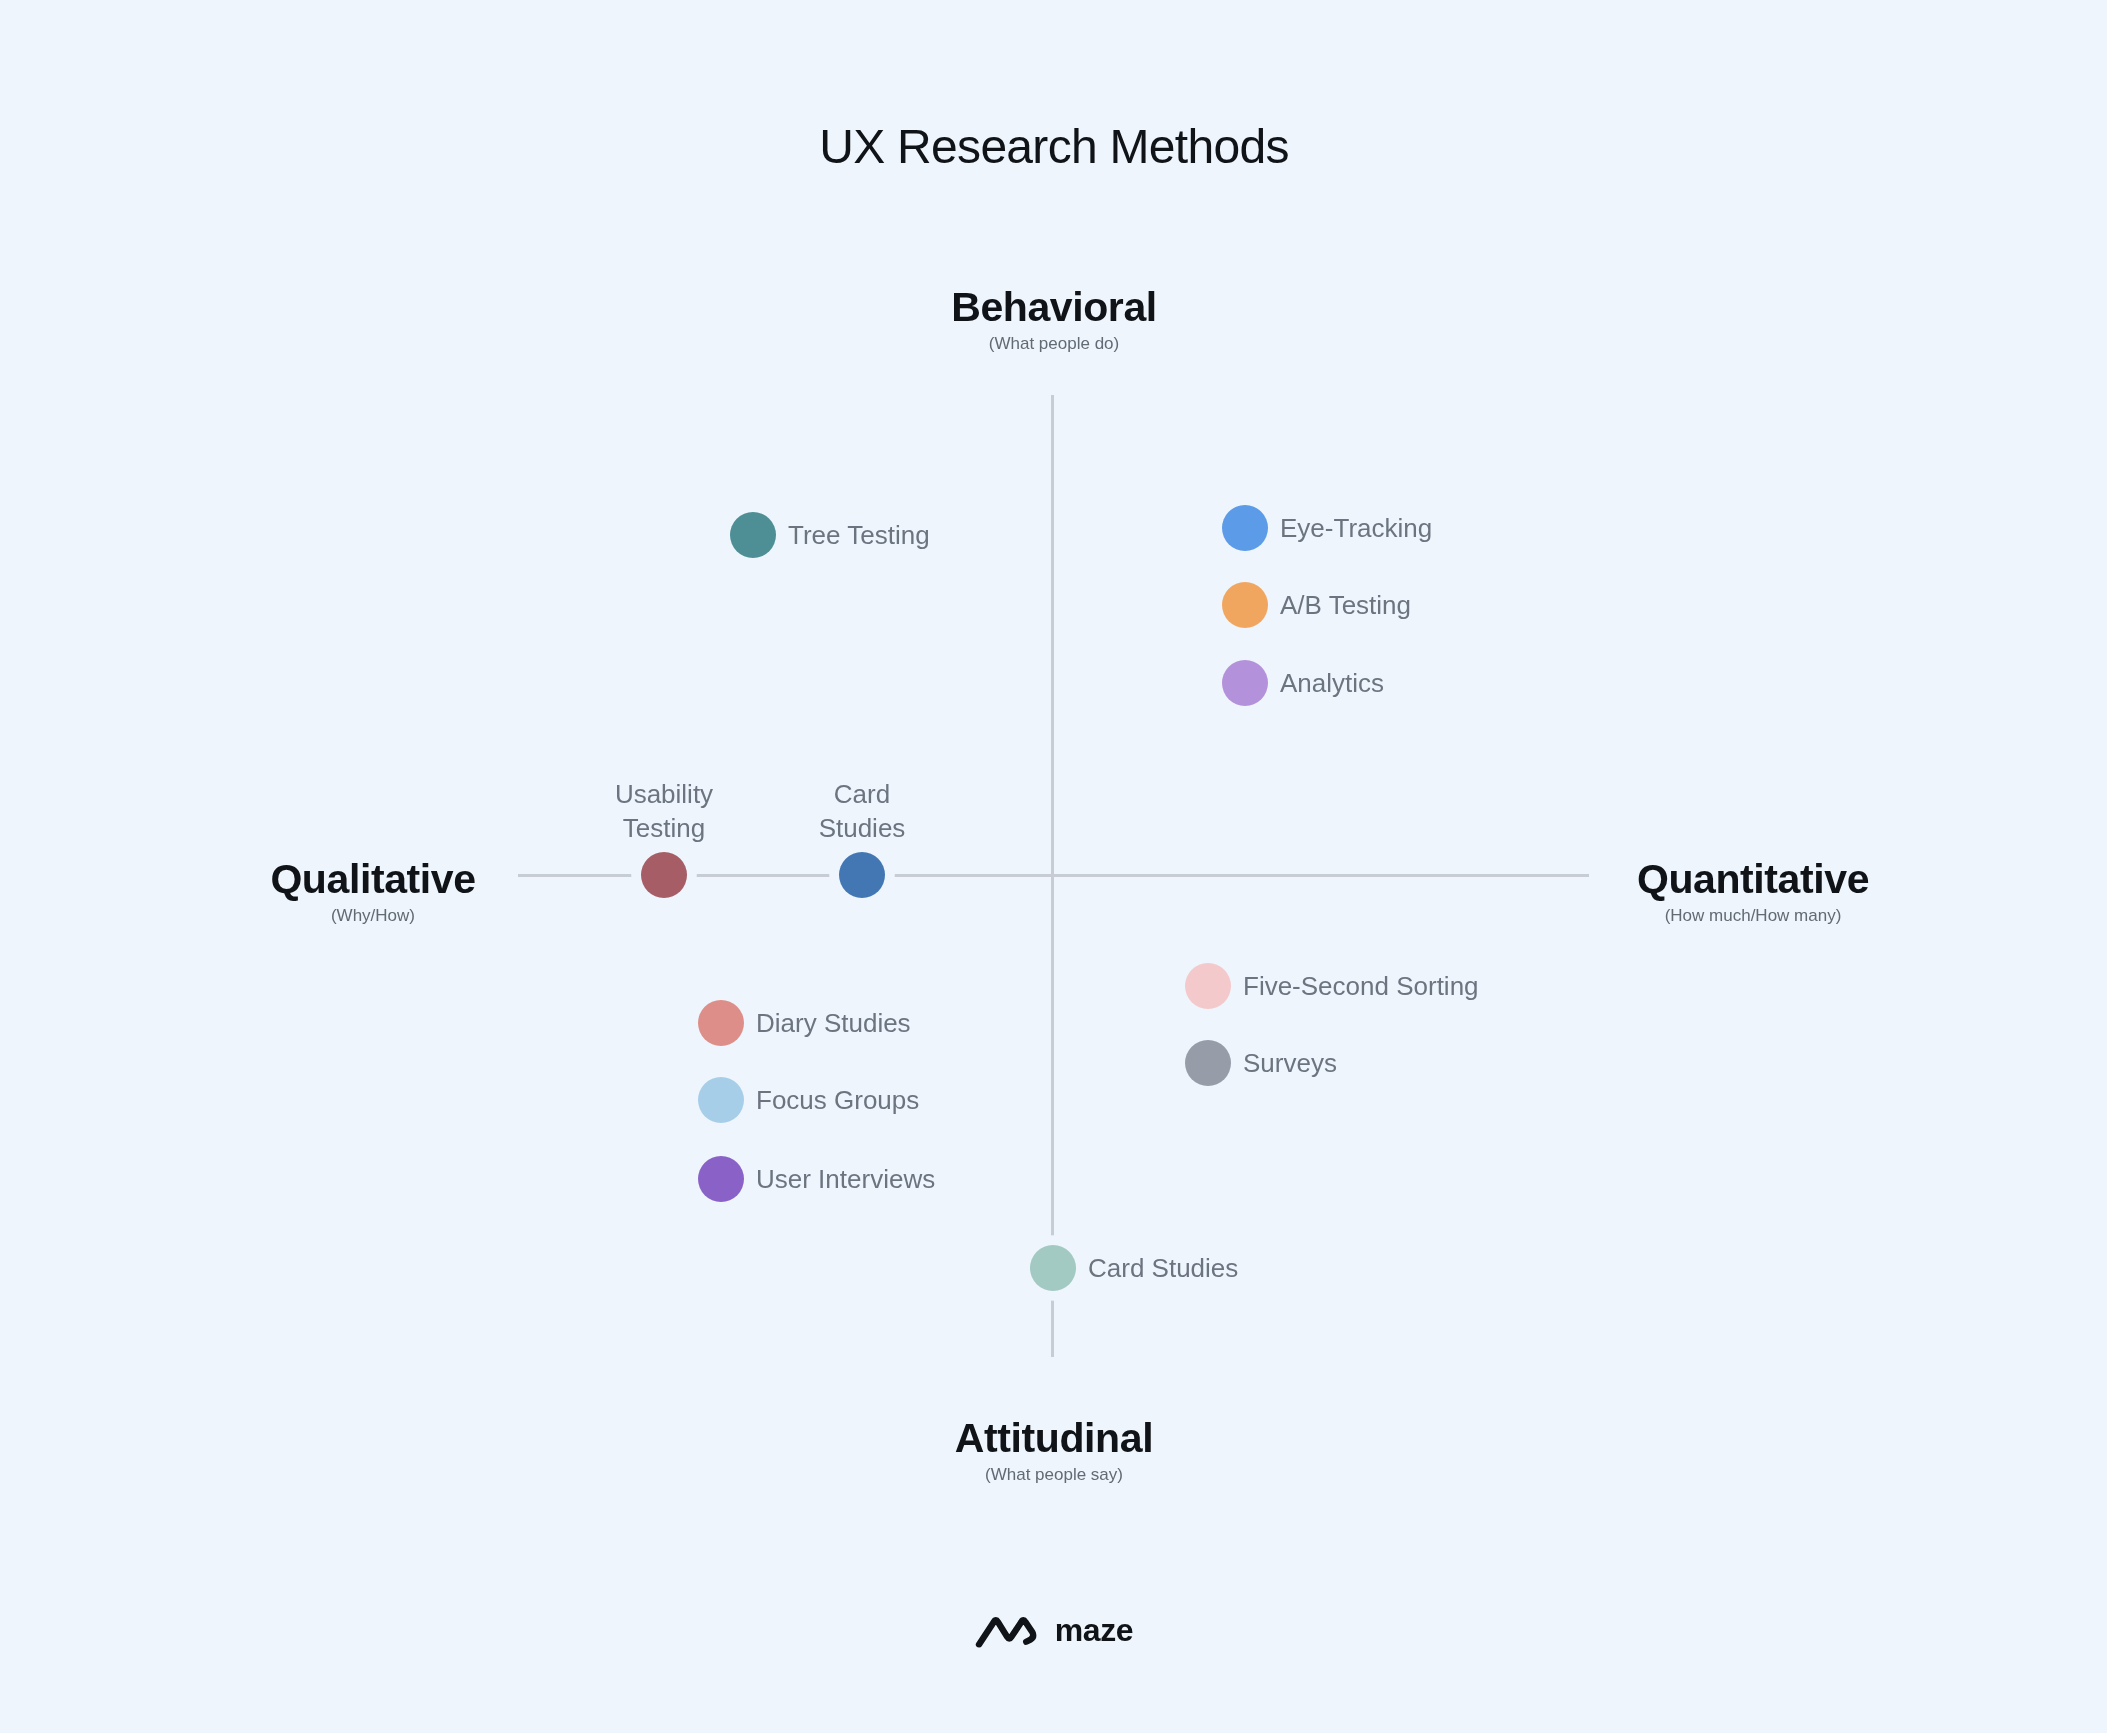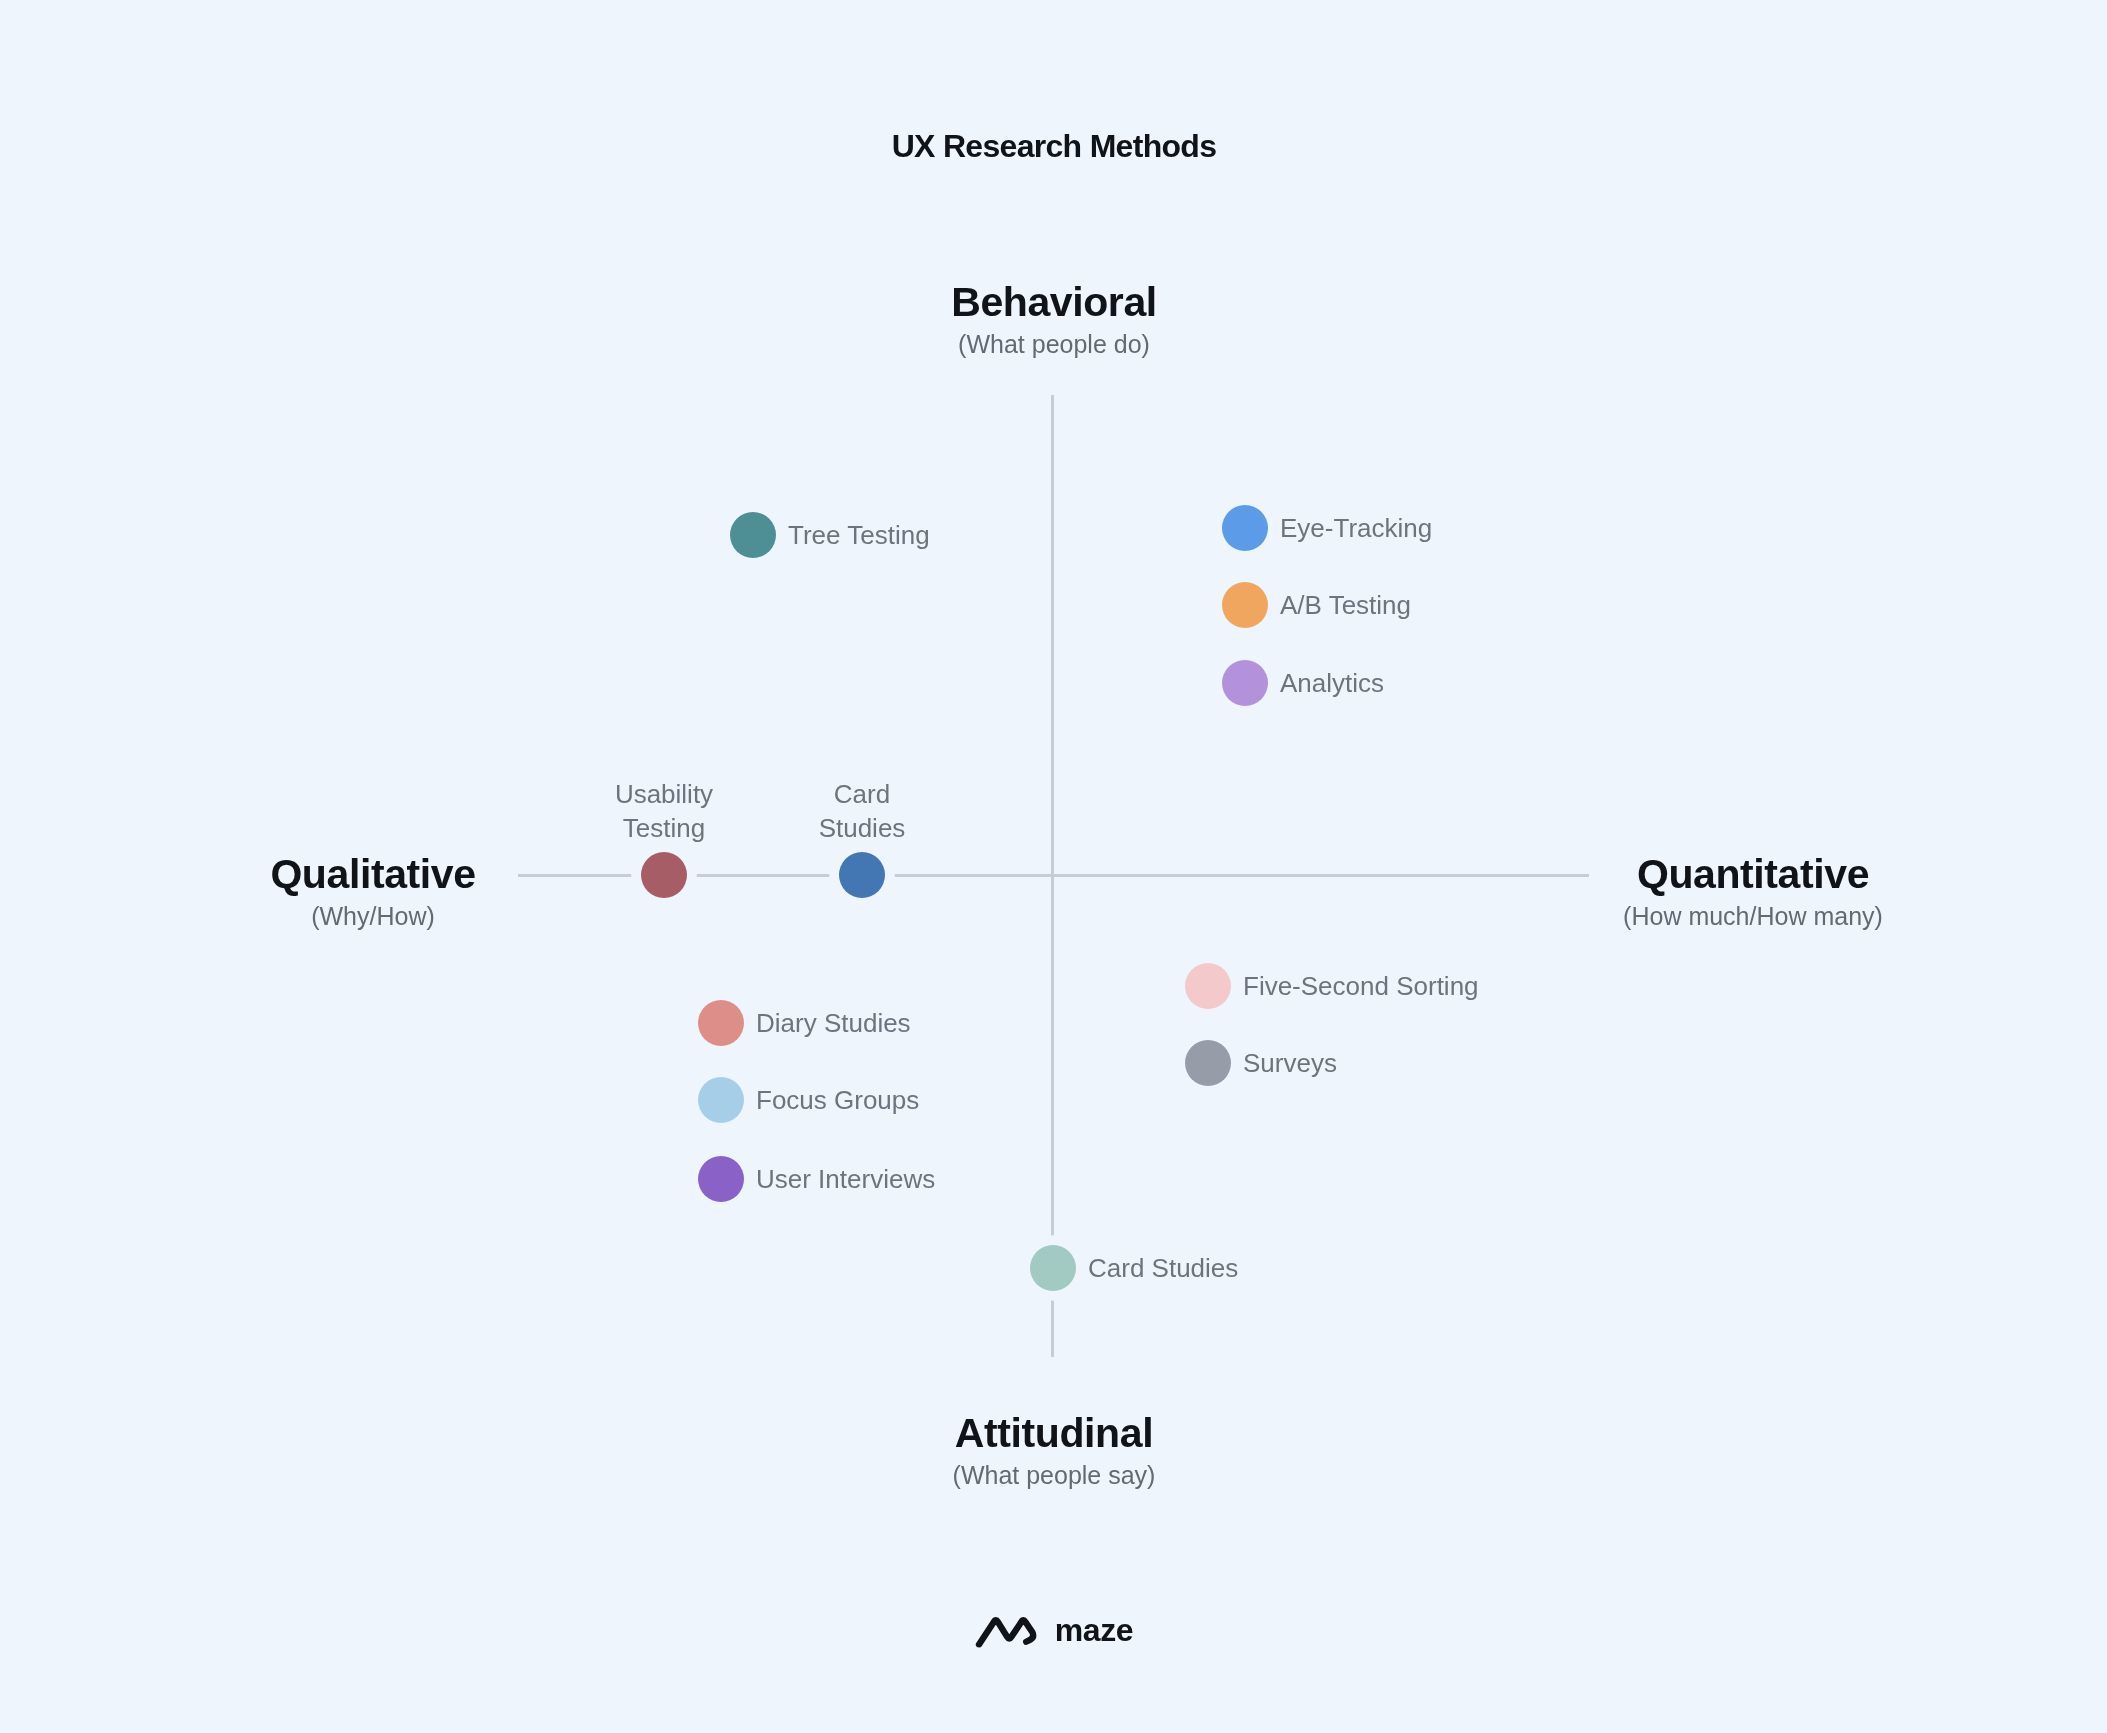--- a/index.html
+++ b/index.html
@@ -13,33 +13,33 @@
   .canvas{
     position:relative;
     width:2108px;height:1734px;
     background:var(--bg);
     overflow:hidden;
     font-family:"Liberation Sans", sans-serif;
   }
   .center-abs{position:absolute;transform:translate(-50%,-50%);}
   .title{
     margin:0;
-    font-size:32px;font-weight:700;color:var(--ink);
+    font-size:48px;font-weight:400;color:var(--ink);
     letter-spacing:-0.7px;white-space:nowrap;
     z-index:3;
   }
   .axis-block{
     text-align:center;z-index:3;white-space:nowrap;
   }
   .axis-main{
     font-size:41px;font-weight:700;color:var(--ink);letter-spacing:-0.4px;
     line-height:1.1;
   }
   .axis-sub{
-    font-size:25px;font-weight:400;color:var(--subgray);
+    font-size:17px;font-weight:400;color:var(--subgray);
     line-height:1.2;margin-top:4px;
   }
   .vline{
     position:absolute;left:1051px;top:395px;width:2.8px;height:962px;
     background:var(--line);z-index:1;
   }
   .hline{
     position:absolute;left:518px;top:874px;width:1071px;height:2.8px;
     background:var(--line);z-index:1;
   }

